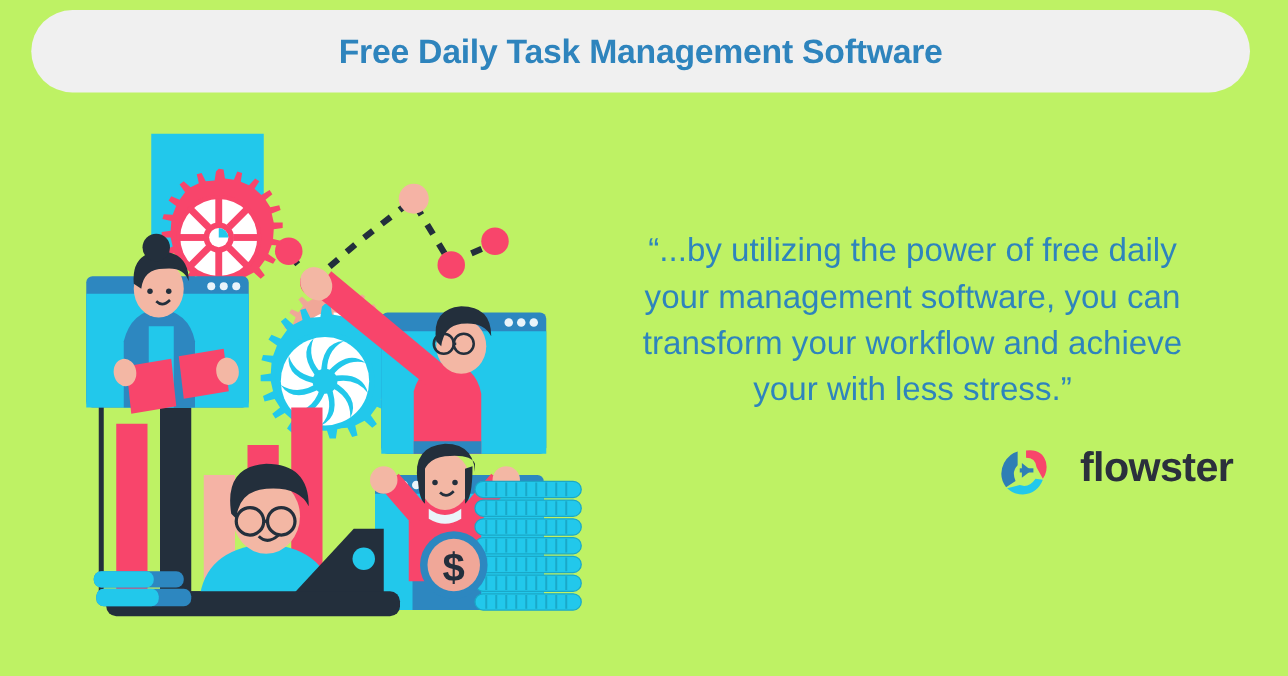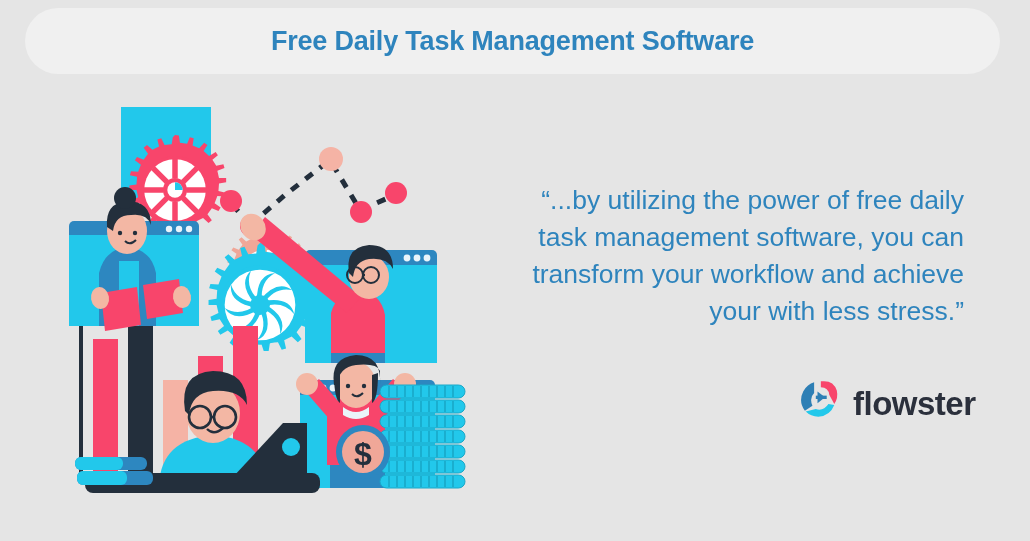--- a/index.html
+++ b/index.html
@@ -10,21 +10,21 @@
   body {
     width: 1030px;
     height: 541px;
     font-family: "Liberation Sans", sans-serif;
     overflow: hidden;
   }
   .canvas {
     position: relative;
     width: 1030px;
     height: 541px;
-    background: #e5e5e5;
+    background: #bef264;
     overflow: hidden;
   }
 
   
   .title-banner {
     position: absolute;
     left: 25px;
     top: 8px;
     width: 975px;
     height: 66px;
@@ -42,38 +42,38 @@
     font-family: "Liberation Sans", sans-serif;
     white-space: nowrap;
   }
 
   
   .quote-block {
     position: absolute;
     left: 496px;
     top: 182px;
     width: 468px;
-    text-align: right;
+    text-align: center;
   }
   .quote-text {
     color: #2e84bd;
     font-size: 26.5px;
     line-height: 37px;
     font-family: "Liberation Sans", sans-serif;
     font-weight: normal;
   }
   .quote-text b { font-weight: normal; }
 
   .logo-row {
     position: absolute;
     left: 799px;
-    top: 378px;
+    top: 357px;
     display: flex;
-    align-items: flex-end;
-    gap: 12px;
+    align-items: flex-start;
+    gap: 23px;
   }
   .logo-mark { width: 42px; height: 42px; display:block; }
   .logo-word {
     color: #2b303c;
     font-size: 33px;
     font-weight: bold;
     letter-spacing: -0.5px;
     line-height: 1;
     font-family: "Liberation Sans", sans-serif;
   }
@@ -302,21 +302,21 @@
         <circle cx="308" cy="367" r="27" fill="#2d87c0"></circle>
         <circle cx="308" cy="367" r="21" fill="#f0a798"></circle>
         <text x="308" y="380" font-family="Liberation Sans, sans-serif" font-size="32" font-weight="bold" fill="#232f3c" text-anchor="middle">$</text>
       </g>
     </svg>
   </div>
 
   <div class="quote-block">
     <div class="quote-text">
       <span>“...by utilizing the power of free daily</span><br>
-      <span>task management software, you can</span><br>
+      <span>your management software, you can</span><br>
       <span>transform your workflow and </span><b>achieve</b><br>
       <b>your with less stress</b><span>.”</span>
     </div>
   </div>
 
   <div class="logo-row">
     <svg class="logo-mark" viewBox="0 0 100 100">
       <path d="M52,8 Q82,4 90,30 Q94,48 84,62 L72,40 Q70,22 52,22 Z" fill="#f8456b"></path>
       <path d="M84,64 Q74,90 46,92 Q28,92 16,80 L40,74 Q58,80 70,62 Z" fill="#22c8eb"></path>
       <path d="M14,78 Q-2,56 10,32 Q20,14 36,10 L36,36 Q24,48 32,66 Z" fill="#2e7fb5"></path>

